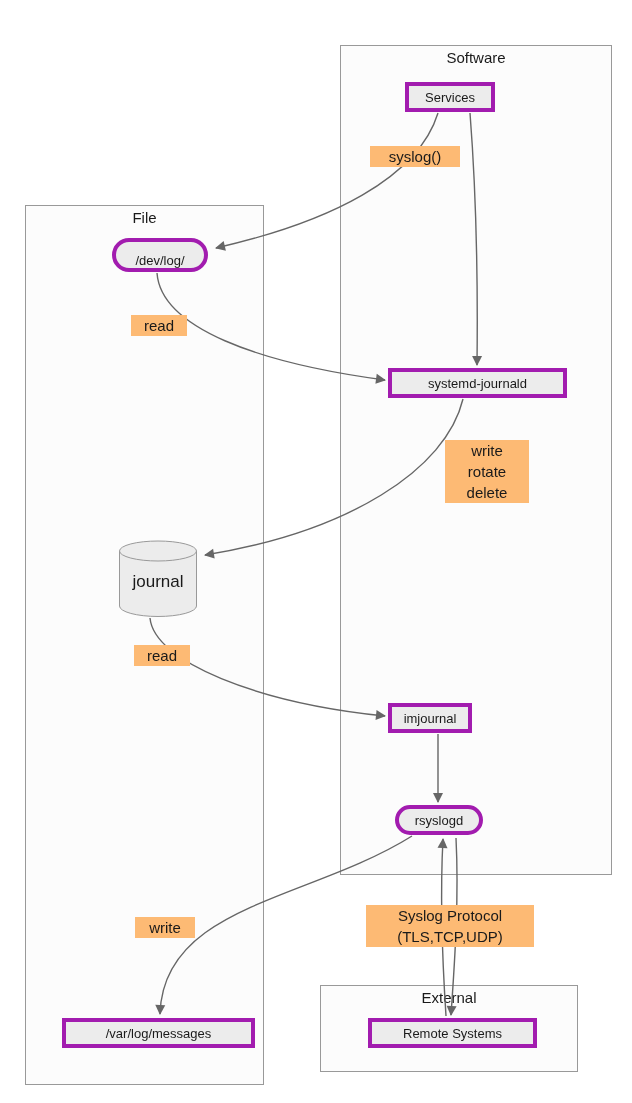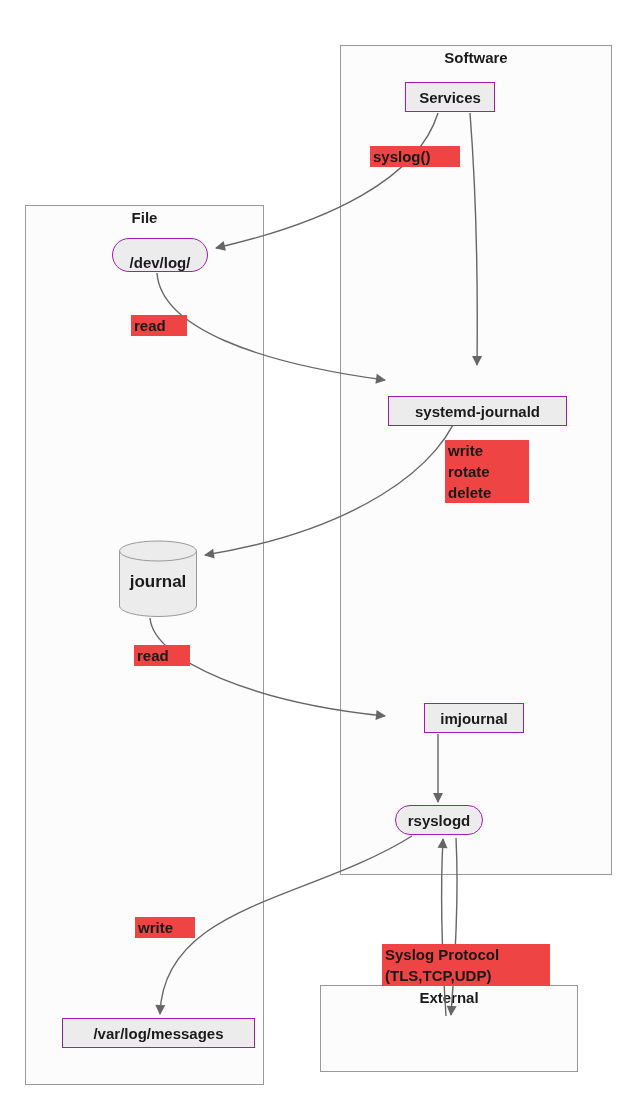--- a/index.html
+++ b/index.html
@@ -1,50 +1,50 @@
 <!DOCTYPE html>
 <html><head>
 <meta charset="utf-8">
 <style>
   * { margin: 0; padding: 0; box-sizing: border-box; }
   html, body { background: #ffffff; font-family: "Liberation Sans", sans-serif; color: #1a1a1a; }
-  .stage { position: relative; width: 632px; height: 1103px; background: #ffffff; overflow: hidden; font-weight: bold; }
+  .stage { position: relative; width: 632px; height: 1103px; background: #ffffff; overflow: hidden; }
 
   .container { position: absolute; border: 1px solid #999999; background: #fcfcfc; z-index: 0; }
   .container-label { position: absolute; top: 3px; left: 0; right: 0; text-align: center; font-size: 15px; }
 
   .c-software { left: 340px; top: 45px;  width: 272px; height: 830px; }
   .c-file     { left: 25px;  top: 205px; width: 239px; height: 880px; }
   .c-external { left: 320px; top: 985px; width: 258px; height: 87px;  }
 
   .edges { position: absolute; left: 0; top: 0; z-index: 1; }
 
-  .node { position: absolute; z-index: 2; background: #ececec; border: 1px solid #a21caf;
-          display: flex; align-items: center; justify-content: center; font-size: 15px; }
+  .node { position: absolute; z-index: 2; background: #ececec; border: 4px solid #a21caf;
+          display: flex; align-items: center; justify-content: center; font-size: 13px; }
   .n-services  { left: 405px; top: 82px;   width: 90px;  height: 30px; }
   .n-devlog    { left: 112px; top: 238px;  width: 96px;  height: 34px; border-radius: 17px; align-items: flex-end; }
-  .n-journald  { left: 388px; top: 368px;  width: 179px; height: 30px; margin-top: 28px; }
-  .n-imjournal { left: 388px; top: 703px;  width: 100px; height: 30px; margin-left: 36px; }
+  .n-journald  { left: 388px; top: 368px;  width: 179px; height: 30px; }
+  .n-imjournal { left: 388px; top: 703px;  width: 84px; height: 30px; }
   .n-rsyslogd  { left: 395px; top: 805px;  width: 88px;  height: 30px; border-radius: 15px; }
   .n-varlog    { left: 62px;  top: 1018px; width: 193px; height: 30px; align-items: center; }
   .n-remote    { left: 368px; top: 1018px; width: 169px; height: 30px; }
 
   .cyl { position: absolute; z-index: 2; left: 118px; top: 540px; width: 80px; height: 78px; }
   .cyl svg { display: block; }
   .cyl-label { position: absolute; left: 0; right: 0; top: 32px; text-align: center; font-size: 17px; }
 
-  .edge-label { position: absolute; z-index: 3; background: #ef4444; font-size: 15px; line-height: 21px;
-                white-space: pre-line; padding: 0 3px; }
+  .edge-label { position: absolute; z-index: 3; background: #fdba74; font-size: 15px; line-height: 21px;
+                text-align: center; white-space: pre-line; padding: 0 3px; }
   .l-syslog   { left: 370px; top: 146px; width: 90px; }
   .l-stdout   { left: 445px; top: 235px; width: 74px; }
   .l-read1    { left: 131px; top: 315px; width: 56px; }
   .l-write3   { left: 445px; top: 440px; width: 84px; }
   .l-read2    { left: 134px; top: 645px; width: 56px; }
   .l-write    { left: 135px; top: 917px; width: 60px; }
-  .l-protocol { left: 382px; top: 905px; width: 168px; margin-top: 39px; }
+  .l-protocol { left: 366px; top: 905px; width: 168px; }
 </style>
 </head>
 <body>
 
 <div class="stage">
 
   <div class="container c-software">
     <div class="container-label">Software</div>
   </div>
   <div class="container c-file">
@@ -91,20 +91,23 @@
   </div>
   <div class="node n-imjournal">
     <span>imjournal</span>
   </div>
   <div class="node n-rsyslogd">
     <span>rsyslogd</span>
   </div>
   <div class="node n-varlog">
     <span>/var/log/messages</span>
   </div>
+  <div class="node n-remote">
+    <span>Remote Systems</span>
+  </div>
 
   <div class="edge-label l-syslog">syslog()</div>
   <div class="edge-label l-read1">read</div>
   <div class="edge-label l-write3">write
 rotate
 delete</div>
   <div class="edge-label l-read2">read</div>
   <div class="edge-label l-write">write</div>
   <div class="edge-label l-protocol">Syslog Protocol
 (TLS,TCP,UDP)</div>

